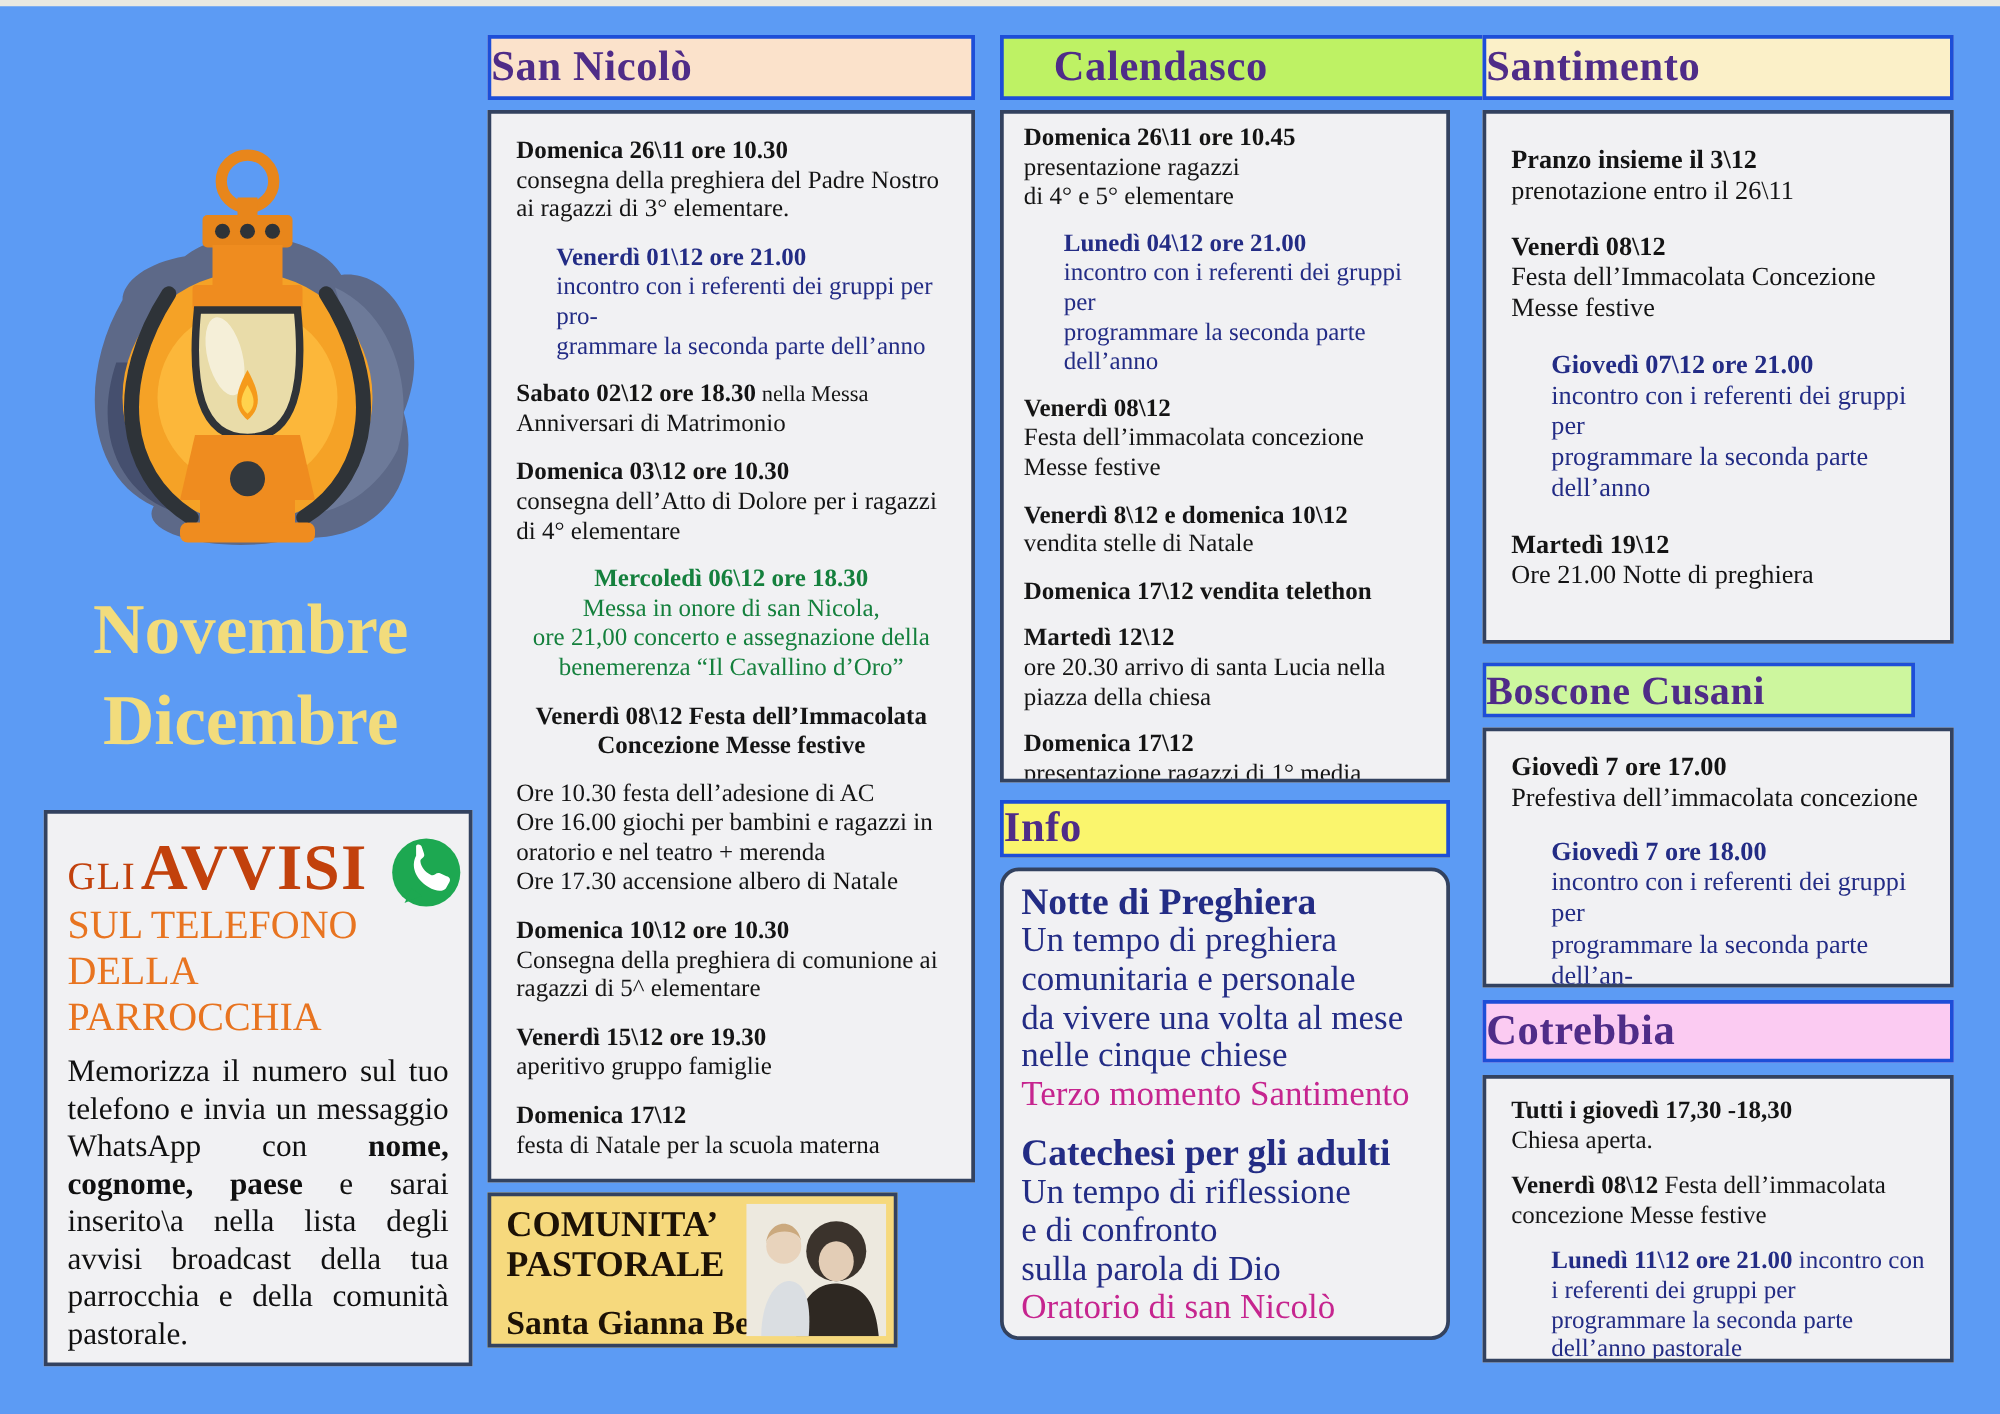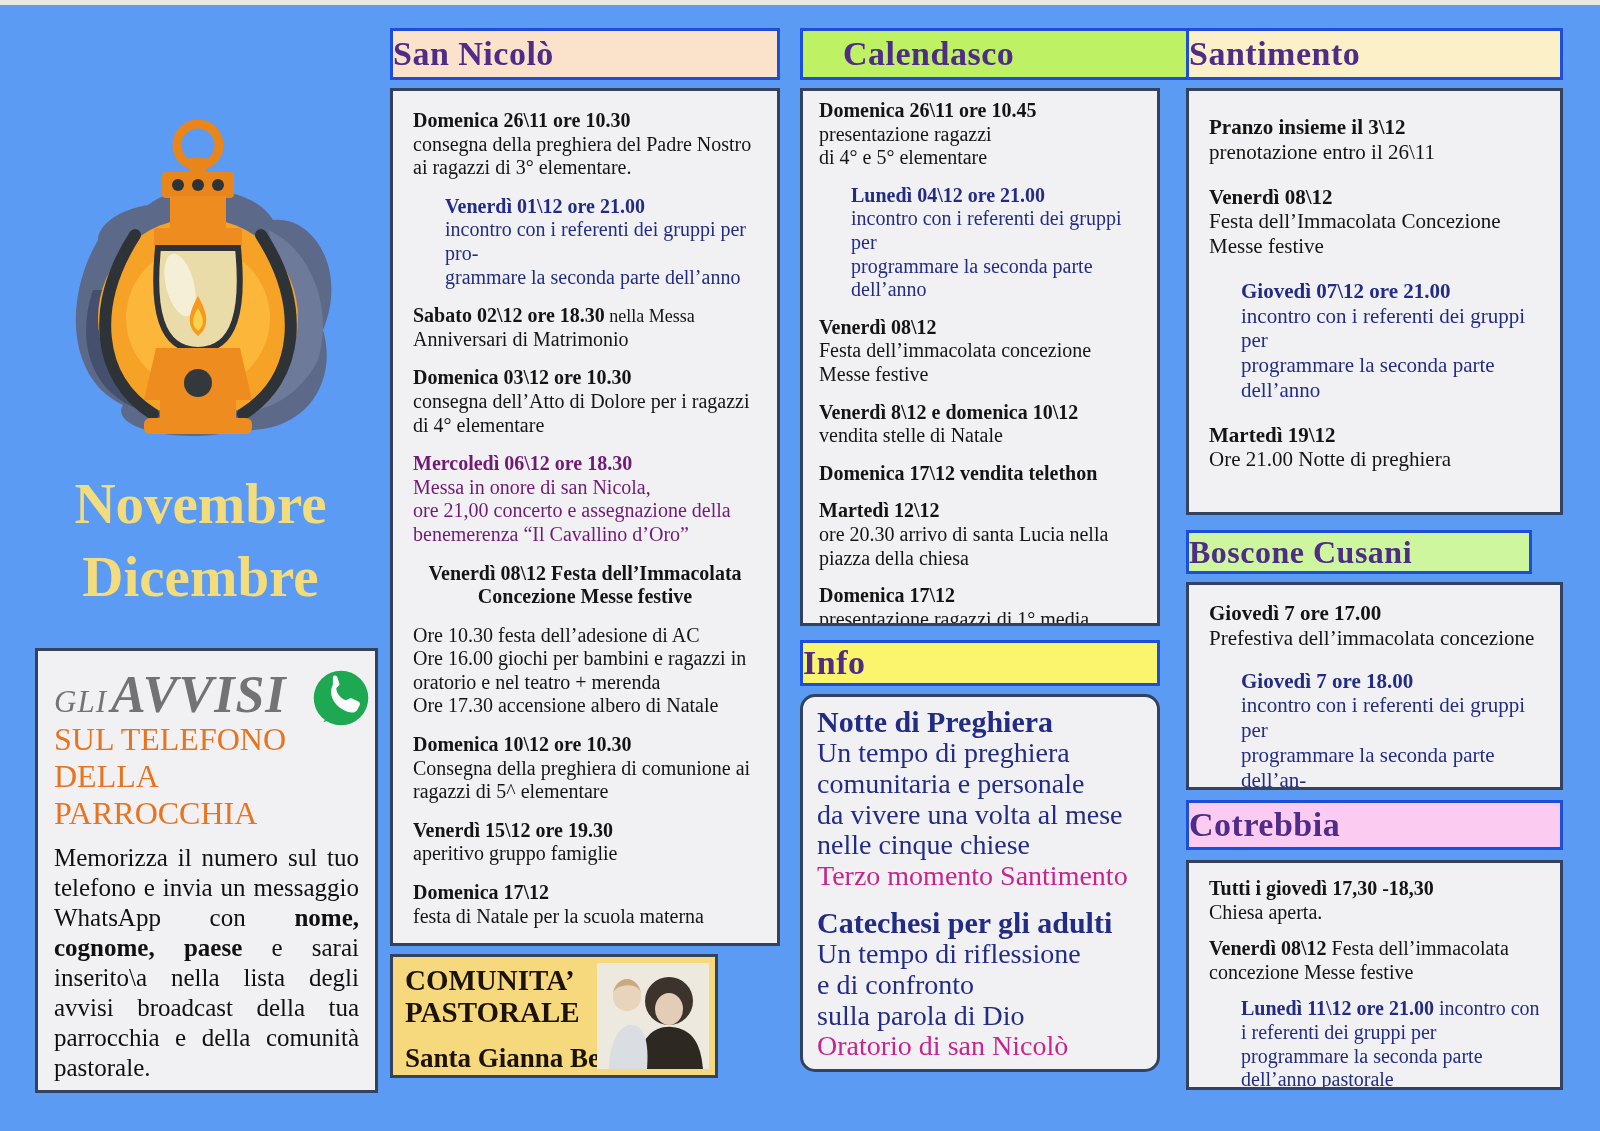--- a/index.html
+++ b/index.html
@@ -35,42 +35,42 @@
   .body-cot{left:1186px;top:860px;width:377px;height:230px;padding:14px 20px;}
 
   
   .event{margin-bottom:15px;font-size:20px;line-height:1.18;color:#141414;}
   .event:last-child{margin-bottom:0;}
   .event .t{font-weight:bold;white-space:pre-line;}
   .event .s{font-weight:normal;}
   .event .s.small{font-size:18px;}
   .event .b{white-space:pre-line;}
   .event.navy{color:#232C85;margin-left:32px;}
-  .event.red{color:#701a75;}
+  .event.red{color:#15803d;text-align:center;}
   .event.center{text-align:center;}
   .body-cal .event{margin-bottom:14px;}
   .body-sant .event{font-size:21px;margin-bottom:20px;}
   .body-bos .event{font-size:21px;margin-bottom:18px;}
   .body-cot .event{font-size:20px;margin-bottom:13px;}
 
   
   .info-block{margin-bottom:14px;color:#232C85;}
   .info-title{font-weight:bold;font-size:30px;line-height:1.1;}
   .info-body{font-size:28px;line-height:1.1;white-space:pre-line;}
   .info-accent{font-size:28px;line-height:1.1;color:#C6258F;}
 
   
   .lantern{position:absolute;left:38px;top:100px;width:320px;height:352px;}
   .months{
     position:absolute;left:28px;top:468px;width:345px;
     text-align:center;font-weight:bold;font-size:57px;line-height:1.28;
     color:#F2DC7C;white-space:pre-line;
   }
   .avvisi{left:35px;top:648px;width:343px;height:445px;padding:12px 16px;}
-  .avvisi .h1{color:#737373;line-height:1.0;margin-top:6px;font-style:italic;}
+  .avvisi .h1{color:#c2410c;line-height:1.0;margin-top:6px;}
   .avvisi .h1 .gli{font-size:31px;letter-spacing:1px;}
   .avvisi .h1 .big{font-size:52px;font-weight:bold;letter-spacing:1px;}
   .avvisi .h2{color:#E87420;font-size:32px;line-height:1.15;}
   .avvisi .body{
     margin-top:12px;font-size:25px;line-height:1.2;color:#101010;
     text-align:justify;
   }
   .avvisi .body b{font-weight:bold;}
   .avvisi .phone1{margin-top:8px;font-size:28px;color:#27337E;line-height:1.15;}
   .wa{position:absolute;right:5px;top:18px;width:58px;height:58px;}

